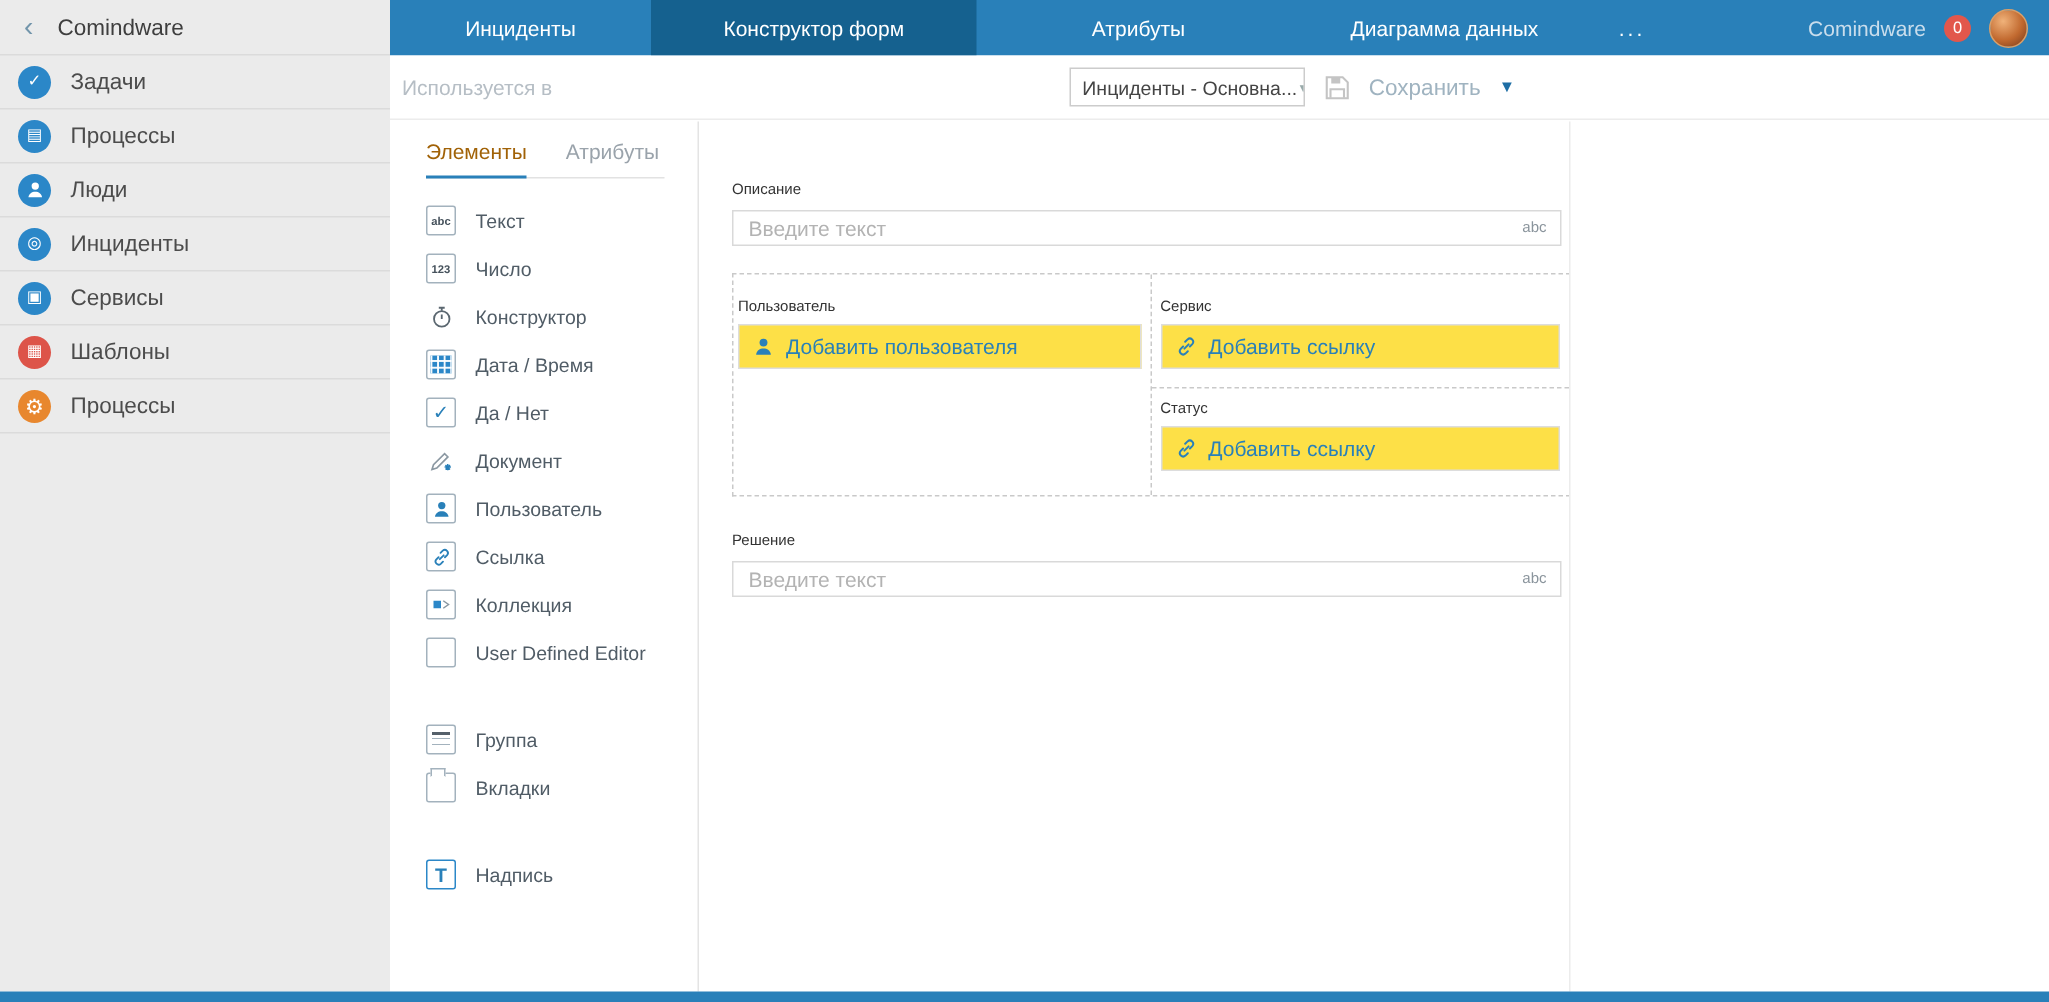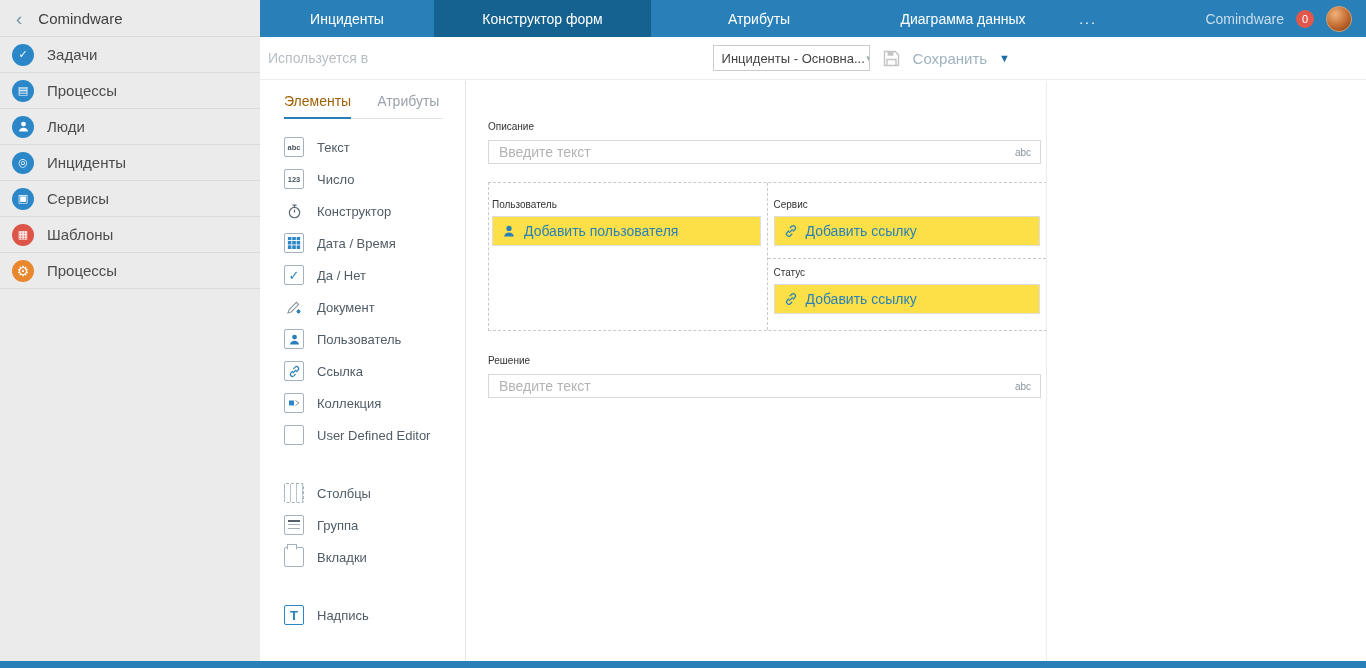--- a/index.html
+++ b/index.html
@@ -257,24 +257,20 @@
       <span>Коллекция</span>
     </div>
     <div class="p-item">
       <span class="pi"></span>
       <span>User Defined Editor</span>
     </div>
 
     <div class="p-gap"></div>
 
     <div class="p-item">
-      <span class="pi pi-cols"></span>
-      <span>Столбцы</span>
-    </div>
-    <div class="p-item">
       <span class="pi">
           <span class="group-inner"></span>
         </span>
       <span>Группа</span>
     </div>
     <div class="p-item">
       <span class="pi pi-tabsicon"></span>
       <span>Вкладки</span>
     </div>
 

